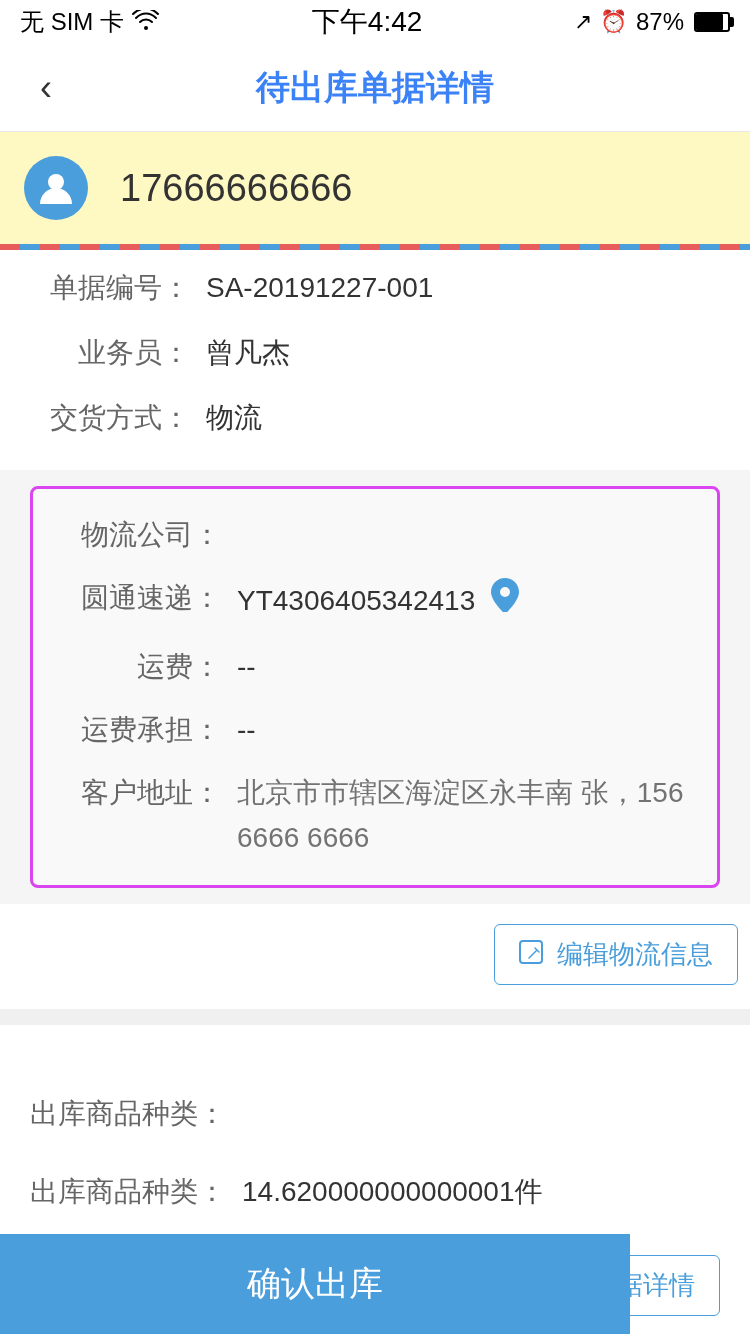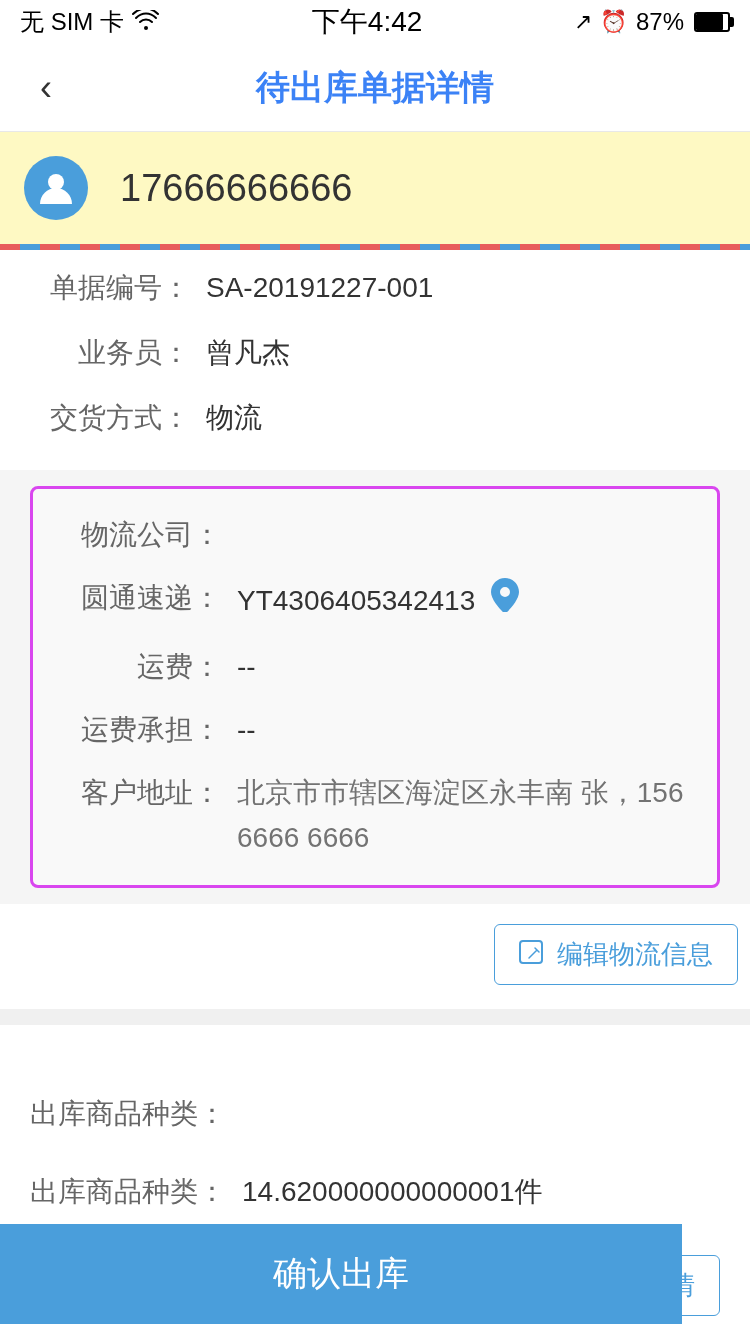--- a/index.html
+++ b/index.html
@@ -210,23 +210,23 @@
 
     
     .empty-space {
       background: #f5f5f5;
       height: 200px;
     }
 
     
     .bottom-bar {
       position: fixed;
-      bottom: 10px;
+      bottom: 0;
       left: 0;
-      width: 682px;
+      width: 630px;
       background: #4a9edb;
       height: 100px;
       display: flex;
       align-items: center;
       justify-content: flex-end;
     }
     .confirm-btn {
       color: #fff;
       font-size: 34px;
       font-weight: 500;

